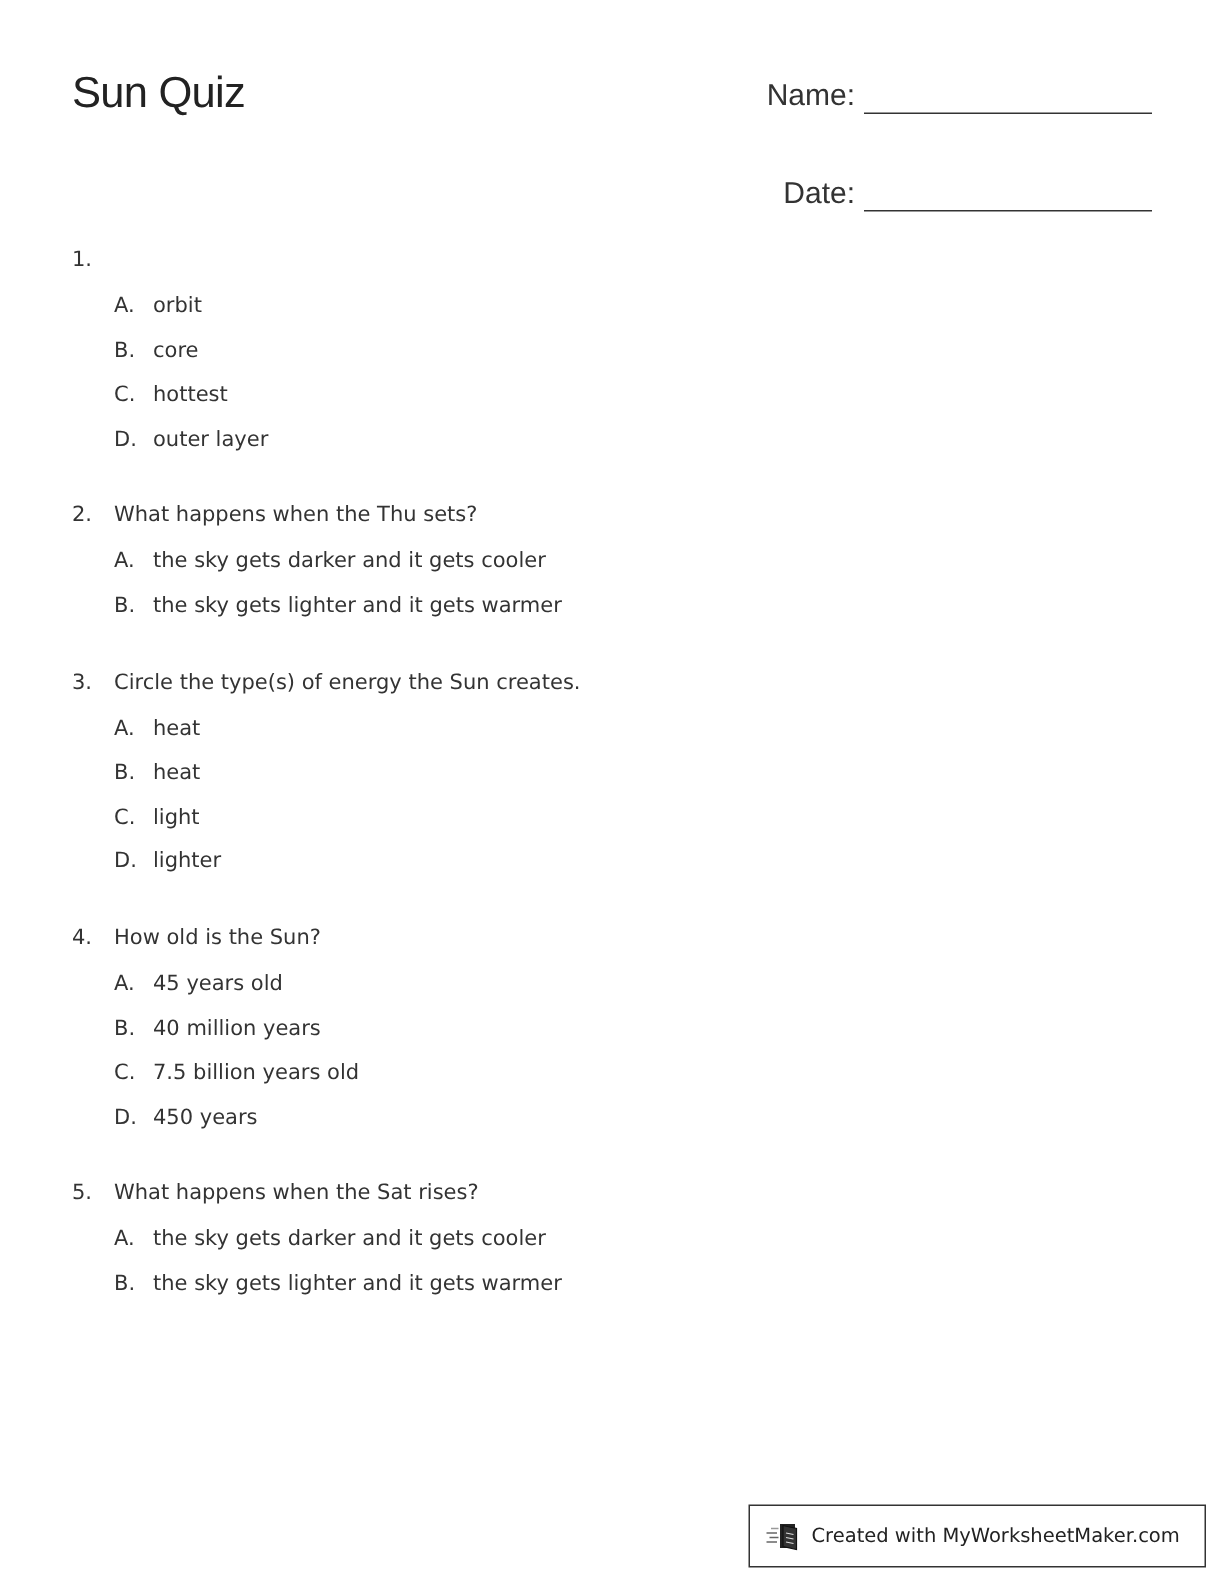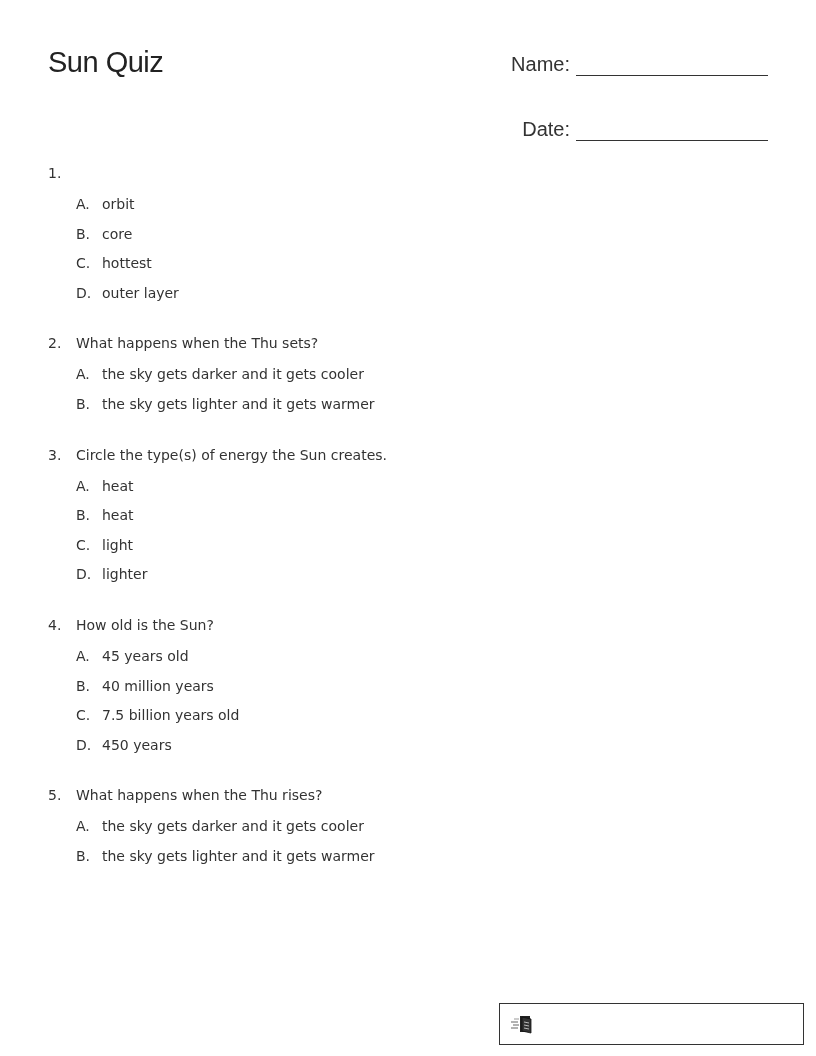--- a/index.html
+++ b/index.html
@@ -141,21 +141,21 @@
       <div class="opt-row">
           <span class="opt-letter">D.</span>
           <span>450 years</span>
         </div>
     </div>
   </div>
 
   <div class="question">
     <div class="q-row">
       <span class="q-num">5.</span>
-      <span>What happens when the Thu rises?</span>
+      <span>What happens when the Sat rises?</span>
     </div>
     <div class="options">
       <div class="opt-row">
           <span class="opt-letter">A.</span>
           <span>the sky gets darker and it gets cooler</span>
         </div>
       <div class="opt-row">
           <span class="opt-letter">B.</span>
           <span>the sky gets lighter and it gets warmer</span>
         </div>
@@ -169,13 +169,14 @@
     <line x1="1" y1="8" x2="8" y2="8" stroke="#666" stroke-width="1"></line>
     <line x1="3" y1="11" x2="9" y2="11" stroke="#666" stroke-width="1"></line>
     <line x1="1" y1="14" x2="8" y2="14" stroke="#666" stroke-width="1"></line>
     <line x1="4" y1="5" x2="9" y2="5" stroke="#999" stroke-width="1"></line>
     <rect x="10" y="2" width="10" height="16" fill="#222"></rect>
     <path d="M12 3 L21 5 L21 19 L12 17 Z" fill="#333" stroke="#111" stroke-width="0.8"></path>
     <line x1="14" y1="8" x2="19" y2="9" stroke="#ddd" stroke-width="0.8"></line>
     <line x1="14" y1="11" x2="19" y2="12" stroke="#ddd" stroke-width="0.8"></line>
     <line x1="14" y1="14" x2="19" y2="15" stroke="#ddd" stroke-width="0.8"></line>
   </svg>
+  <span>Created with MyWorksheetMaker.com</span>
 </div>
 
 </body></html>

